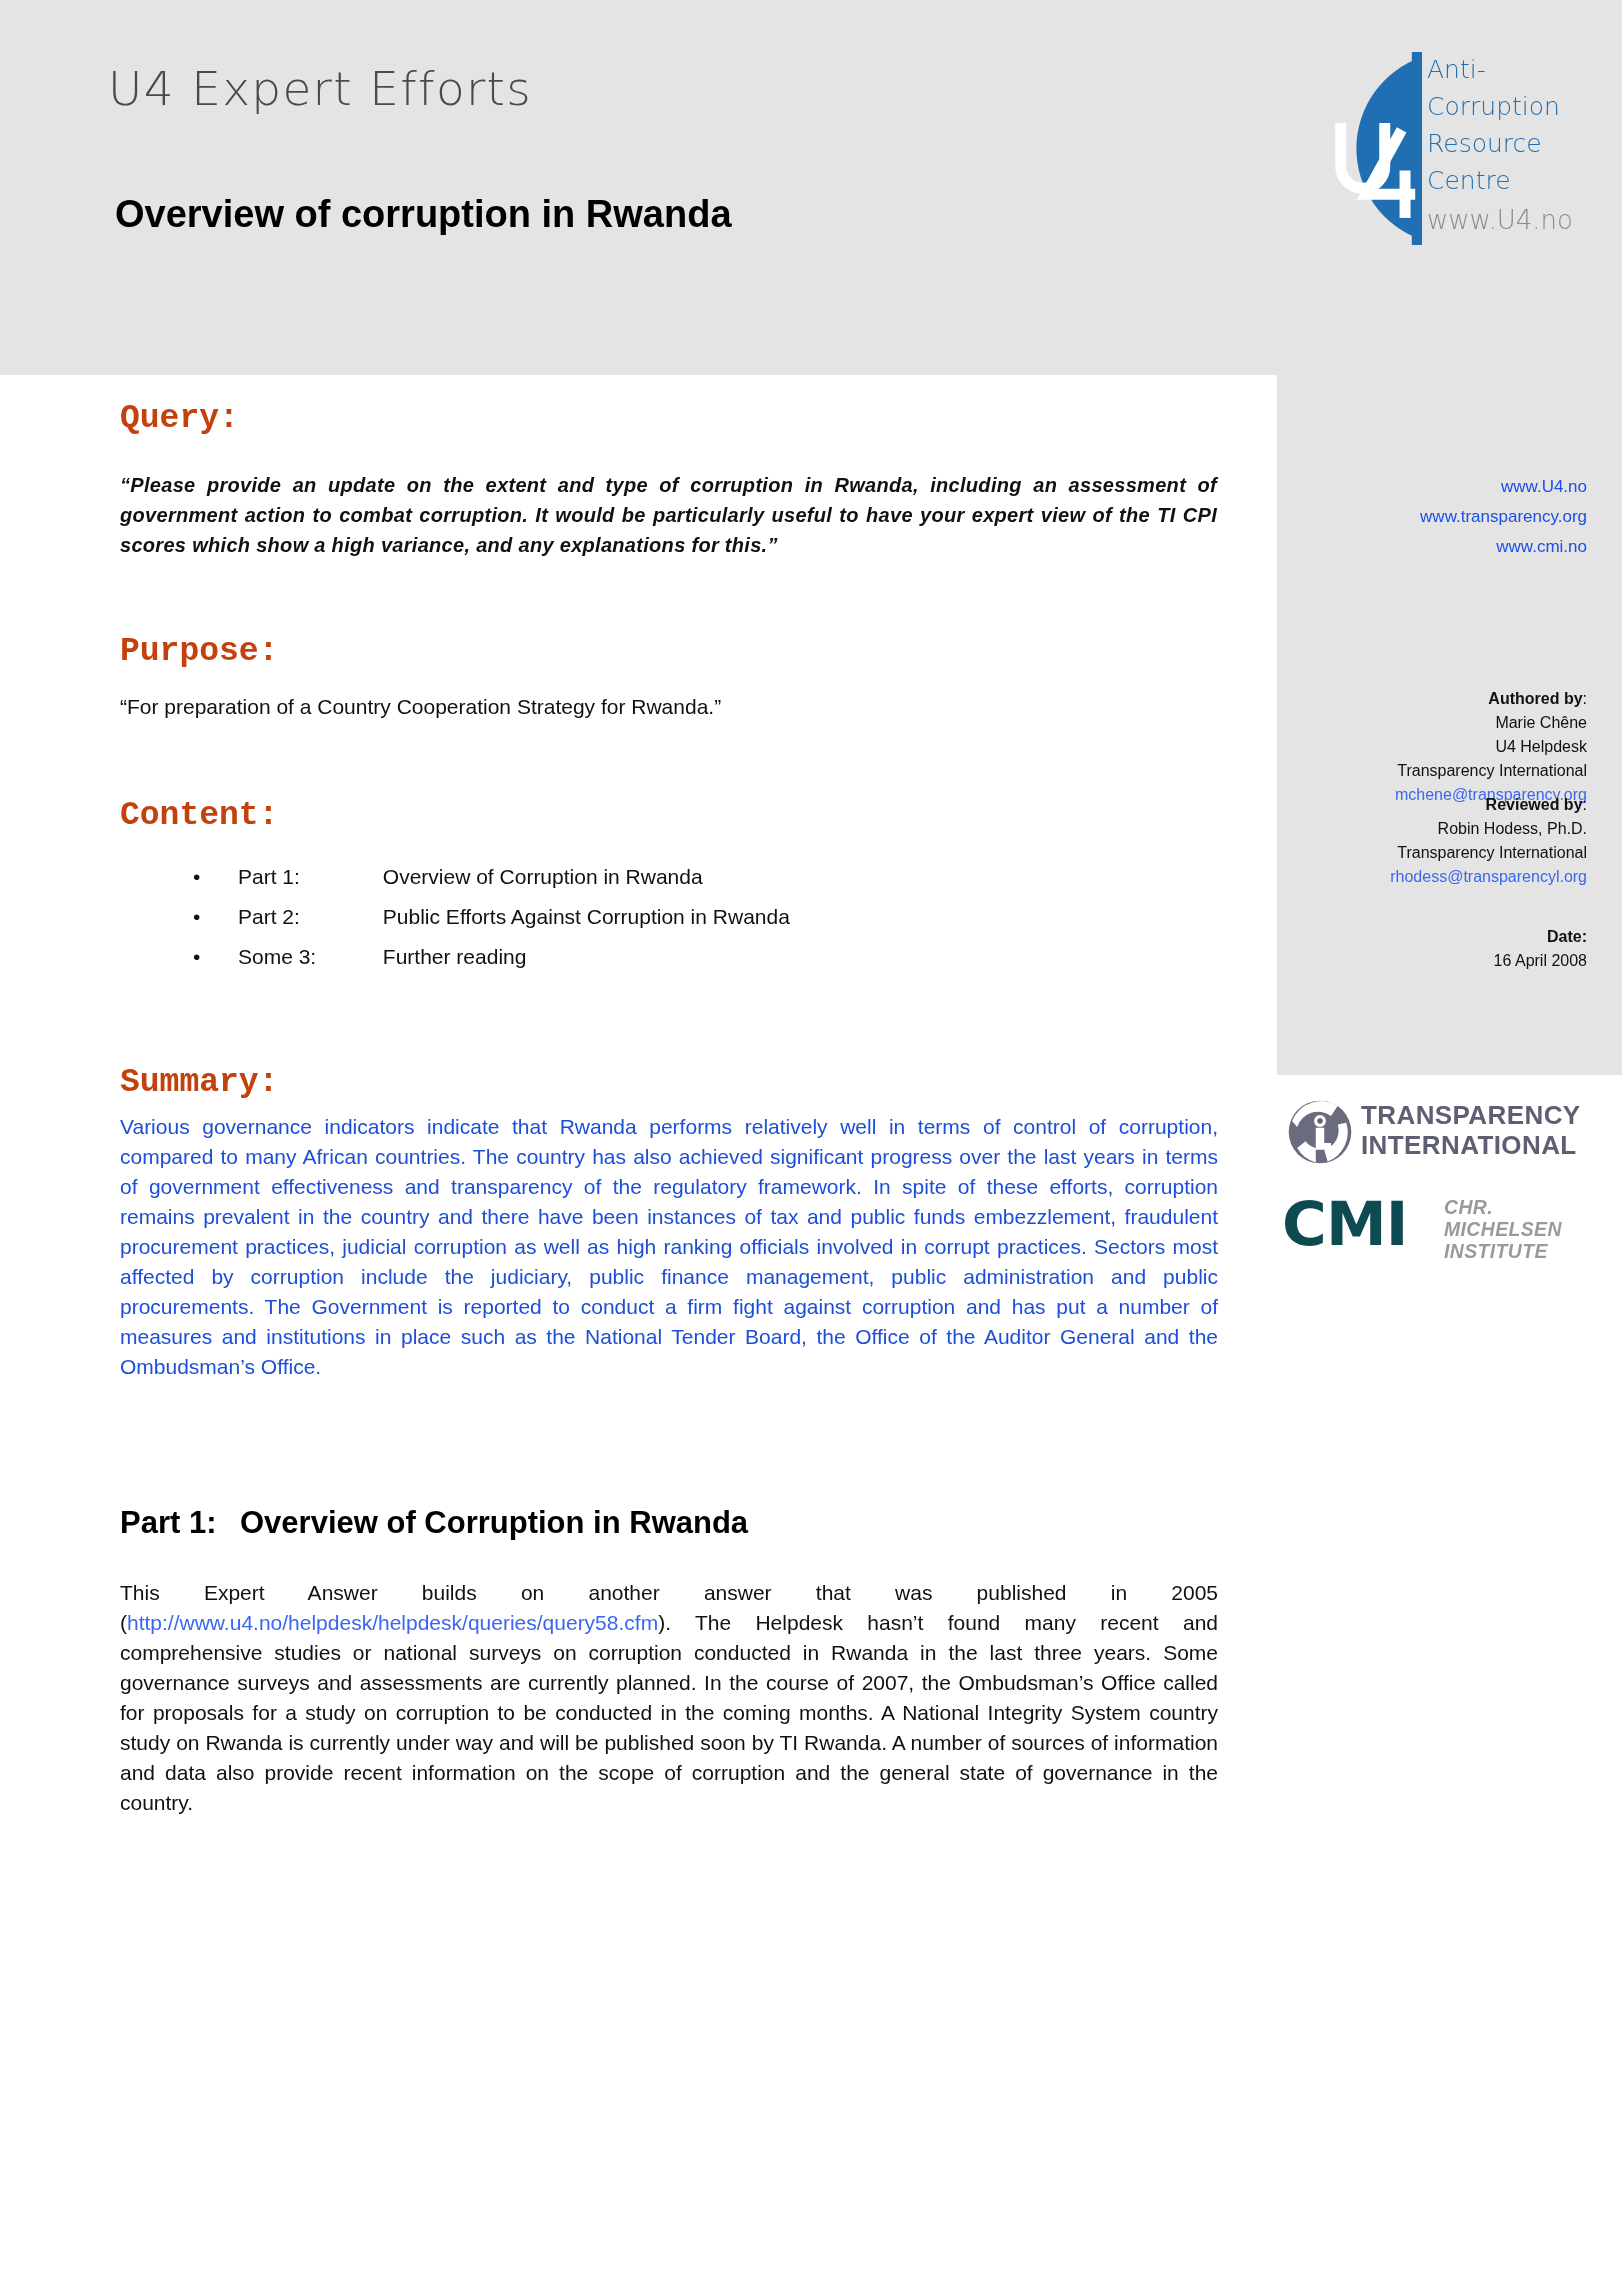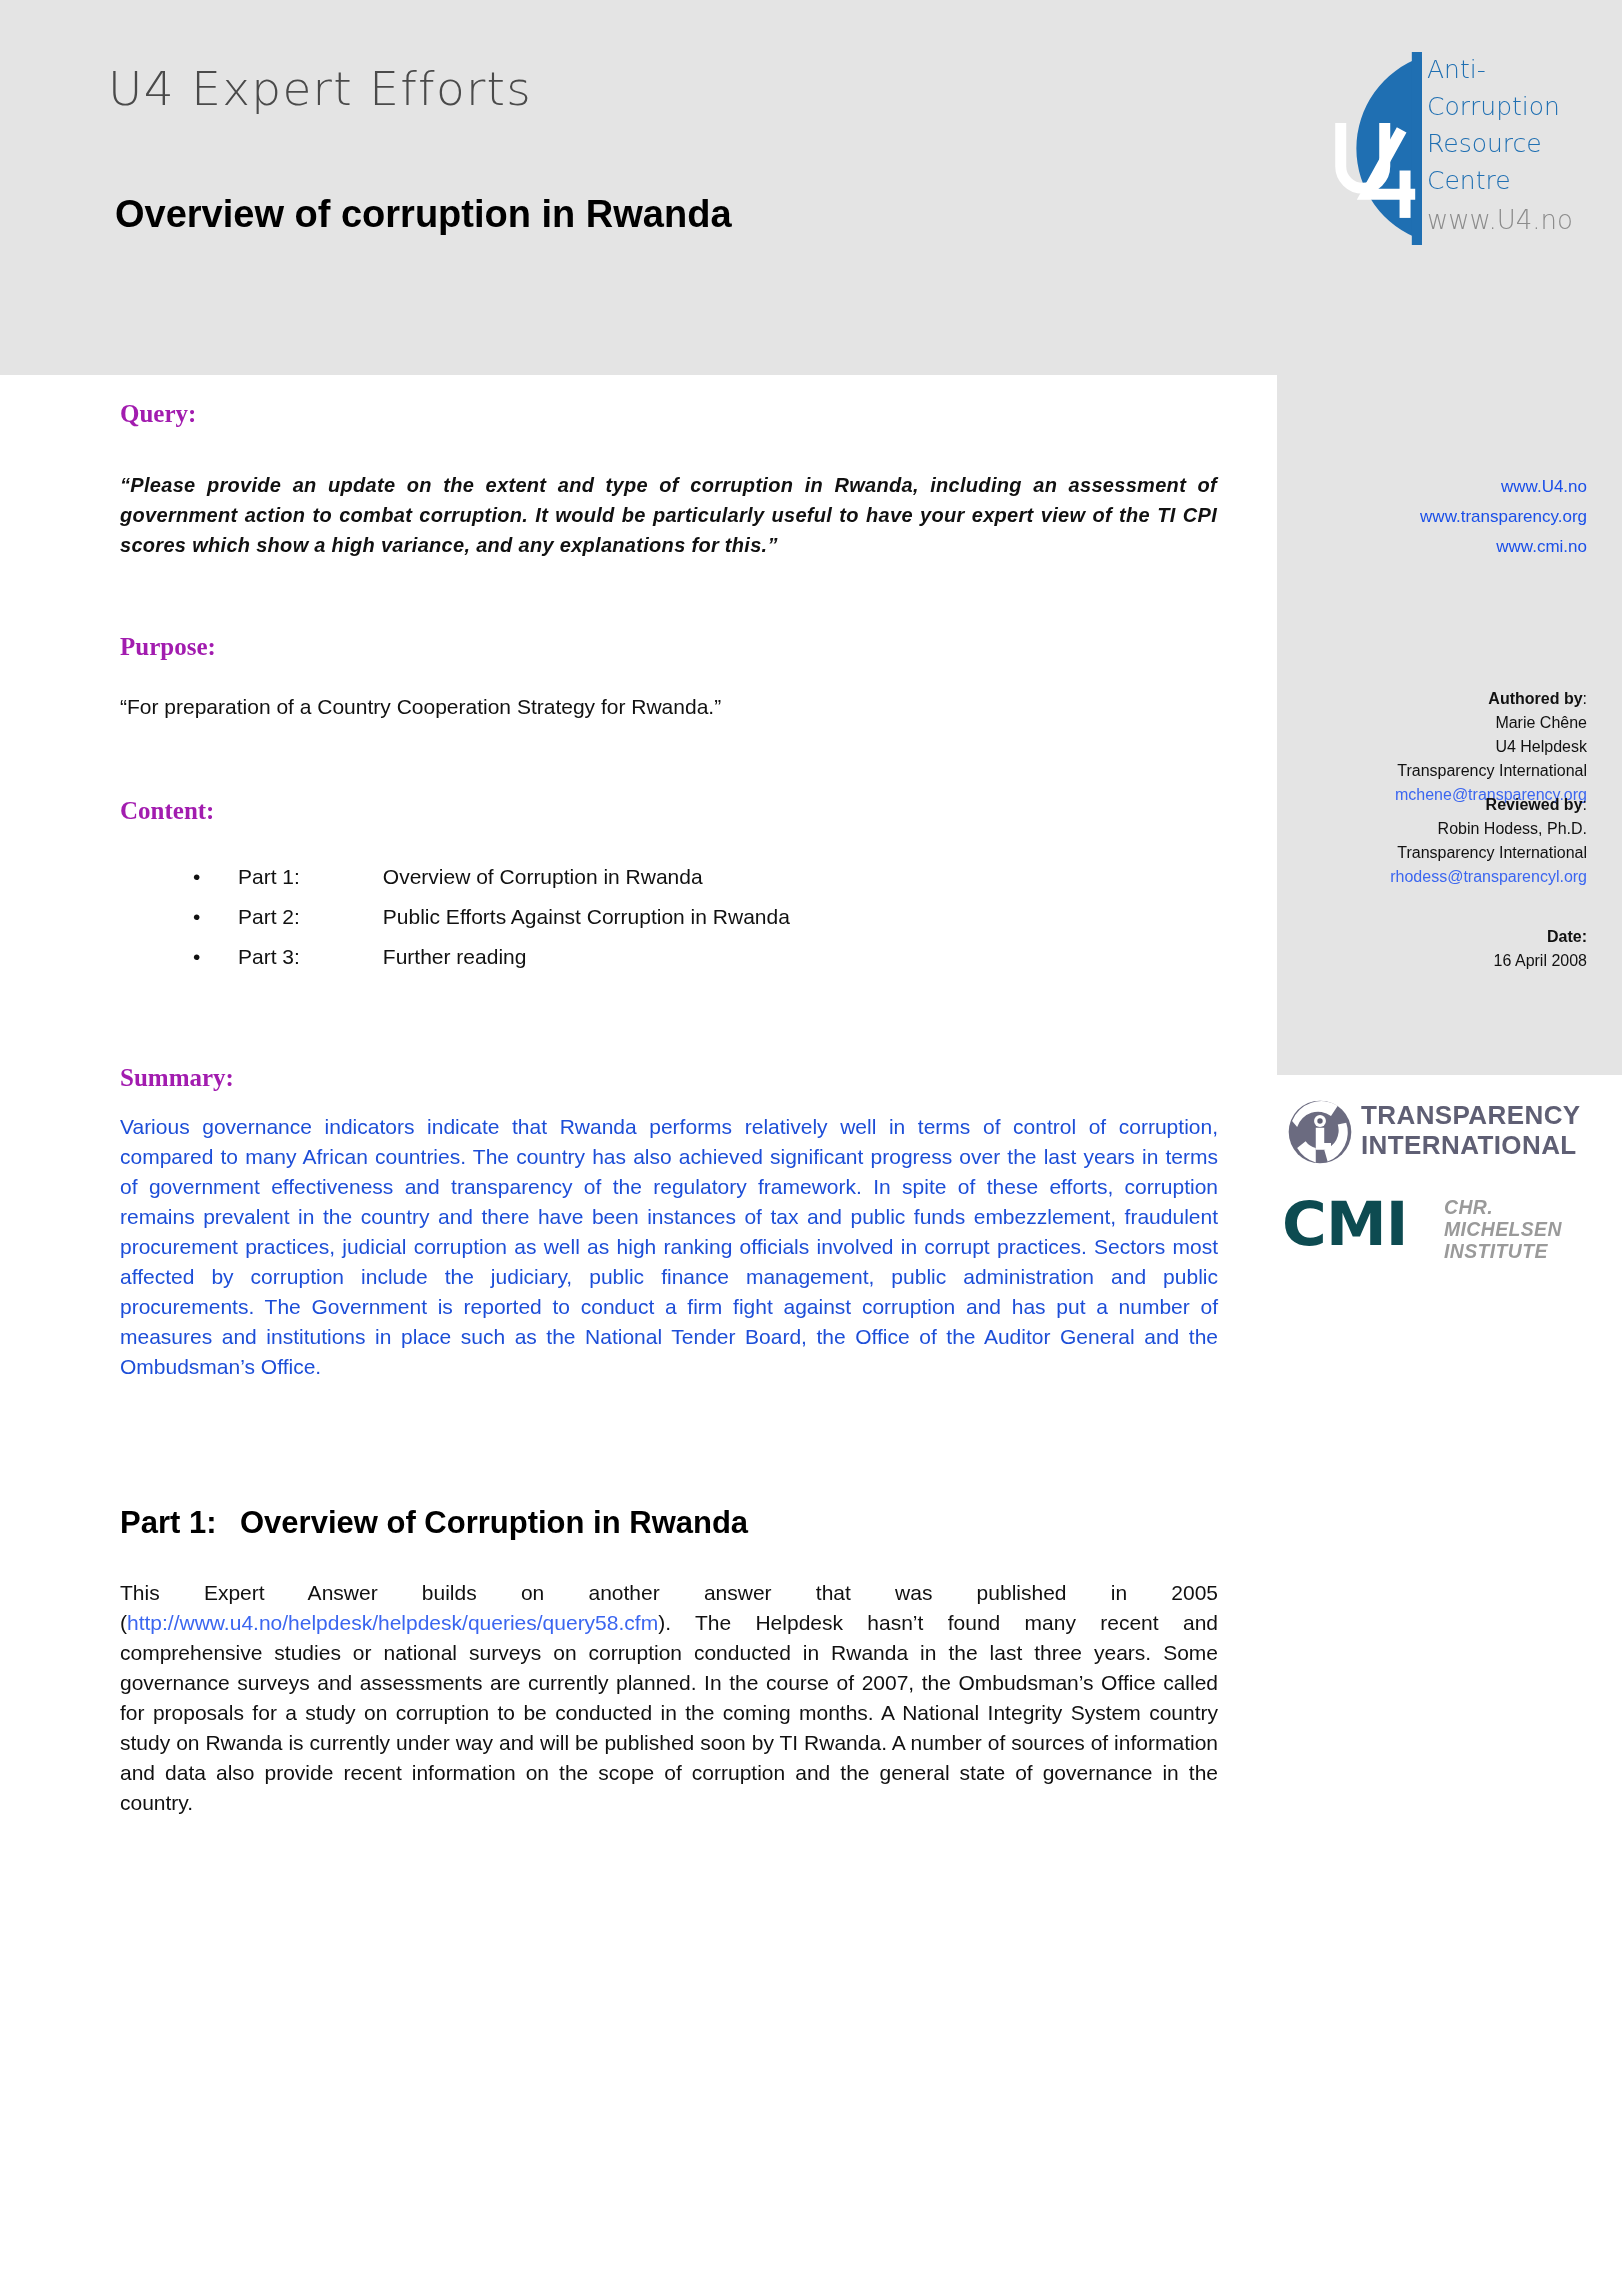--- a/index.html
+++ b/index.html
@@ -192,25 +192,25 @@
   }
 
   
   .main {
     position: absolute;
     left: 115px;
     top: 375px;
     width: 1115px;
   }
   h2.sec {
-    font-family: Liberation Serif, serif;
-    font-weight: bold;
-    font-size: 25px;
+    font-family: Liberation Mono, monospace;
+    font-weight: bold;
+    font-size: 33px;
     margin: 0;
-    color: #a21caf;
+    color: #c2410c;
   }
   .query-head { position: absolute; top: 25px; left: 5px; }
   .query-body {
     position: absolute;
     top: 95px;
     left: 5px;
     width: 1097px;
     font-family: "Liberation Sans", sans-serif;
     font-style: italic;
     font-weight: bold;
@@ -402,21 +402,21 @@
       <span class="pnum">Part 1:</span>
       <span>Overview of Corruption in Rwanda</span>
     </li>
     <li>
       <span class="dot">•</span>
       <span class="pnum">Part 2:</span>
       <span>Public Efforts Against Corruption in Rwanda</span>
     </li>
     <li>
       <span class="dot">•</span>
-      <span class="pnum">Part 3:</span>
+      <span class="pnum">Some 3:</span>
       <span>Further reading</span>
     </li>
   </ul>
 
   <h2 class="sec summary-head">Summary:</h2>
   <div class="summary-body">Various governance indicators indicate that Rwanda performs relatively well in terms of control of corruption, compared to many African countries. The country has also achieved significant progress over the last years in terms of government effectiveness and transparency of the regulatory framework. In spite of these efforts, corruption remains prevalent in the country and there have been instances of tax and public funds embezzlement, fraudulent procurement practices, judicial corruption as well as high ranking officials involved in corrupt practices. Sectors most affected by corruption include the judiciary, public finance management, public administration and public procurements. The Government is reported to conduct a firm fight against corruption and has put a number of measures and institutions in place such as the National Tender Board, the Office of the Auditor General and the Ombudsman’s Office.</div>
 
   <div class="part1-head">
     <span class="num">Part 1:</span><span>Overview of Corruption in Rwanda</span>
   </div>

